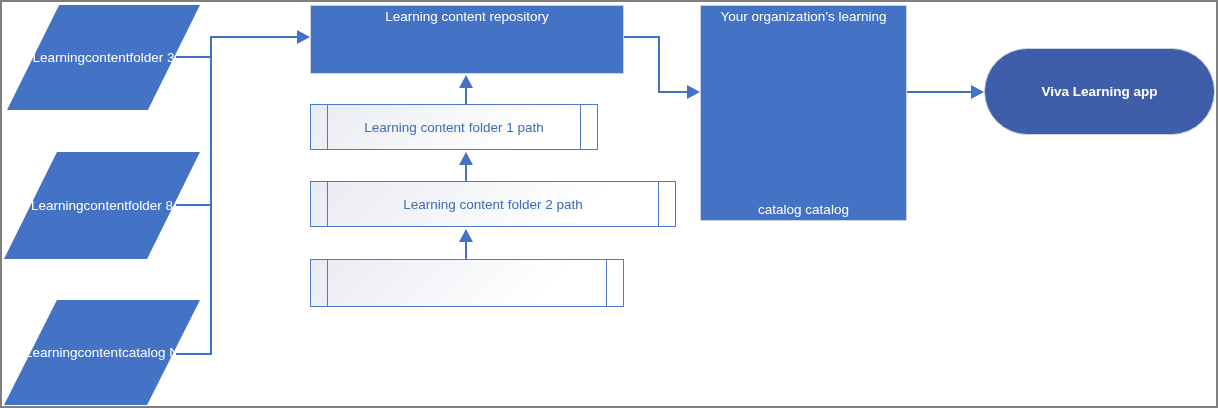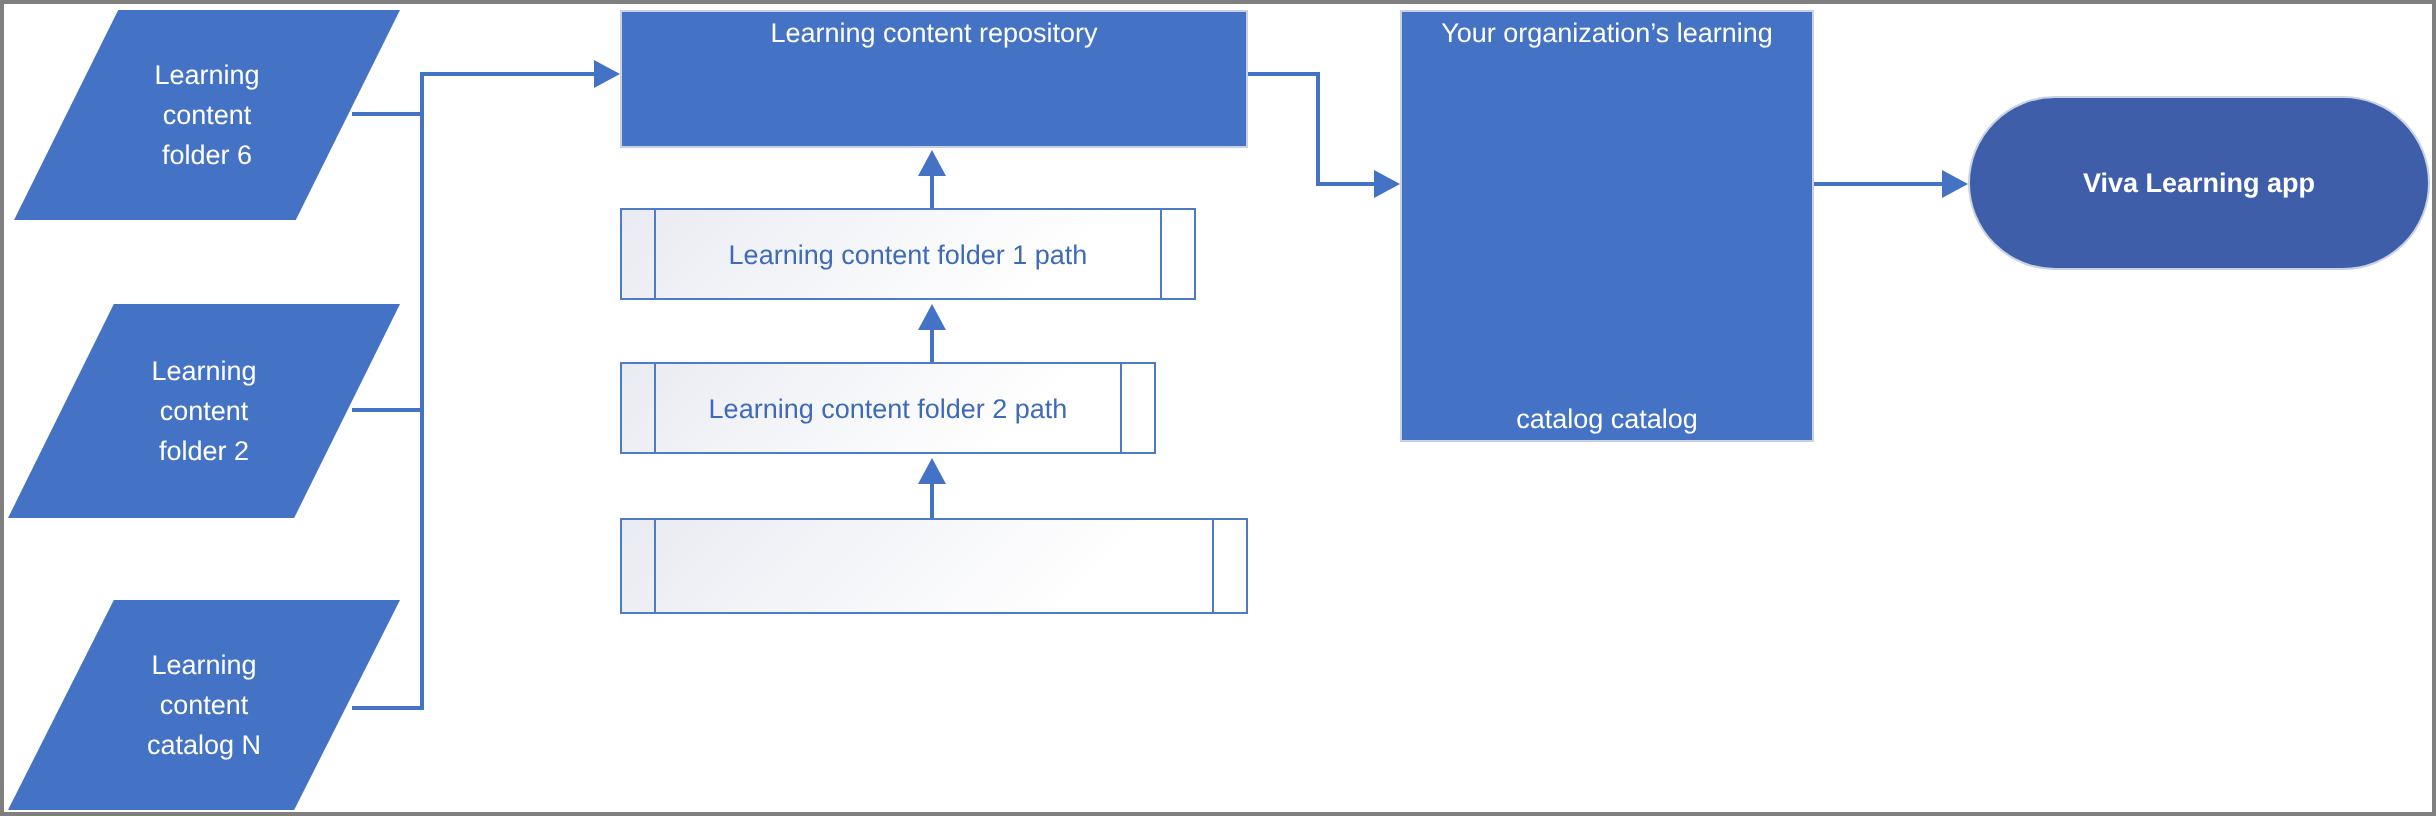--- a/index.html
+++ b/index.html
@@ -14,21 +14,21 @@
   }
   
   .node{position:absolute;box-sizing:border-box;}
   .para-fill{
     position:absolute;inset:0;
     background:var(--blue,#4472C4);
     clip-path:polygon(27% 0,100% 0,73% 100%,0 100%);
   }
   .para-label{
     position:absolute;inset:0;
-    display:flex;flex-direction:column;justify-content:center;align-items:center;
+    display:flex;flex-direction:row;justify-content:center;align-items:center;
     color:#fff;font-size:13.5px;line-height:20px;text-align:center;
   }
   .bluerect{
     background:var(--blue,#4472C4);
     border:1px solid var(--rectBorder,#c9d1e3);
     display:flex;flex-direction:column;justify-content:space-between;align-items:center;
     color:#fff;font-size:13.5px;line-height:21px;text-align:center;
   }
   .pill{
     background:var(--pillBlue,#3E5EA9);
@@ -65,30 +65,30 @@
 </head>
 <body>
 
 <div class="canvas">
 
   <div class="node" style="left:5px;top:3px;width:193px;height:105px">
     <div class="para-fill"></div>
     <div class="para-label">
       <div>Learning</div>
       <div>content</div>
-      <div>folder 6</div>
+      <div>folder 3</div>
     </div>
   </div>
 
   <div class="node" style="left:2px;top:150px;width:196px;height:107px">
     <div class="para-fill"></div>
     <div class="para-label">
       <div>Learning</div>
       <div>content</div>
-      <div>folder 2</div>
+      <div>folder 8</div>
     </div>
   </div>
 
   <div class="node" style="left:2px;top:298px;width:196px;height:105px">
     <div class="para-fill"></div>
     <div class="para-label">
       <div>Learning</div>
       <div>content</div>
       <div>catalog N</div>
     </div>
@@ -97,21 +97,21 @@
   <div class="node bluerect" style="left:308px;top:3px;width:314px;height:69px">
     <div>Learning content repository</div>
   </div>
 
   <div class="node pathbox" style="left:308px;top:102px;width:288px;height:46px">
     <div class="pp-bar left"></div>
     <div class="pp-bar right"></div>
     <span>Learning content folder 1 path</span>
   </div>
 
-  <div class="node pathbox" style="left:308px;top:179px;width:268px;height:46px">
+  <div class="node pathbox" style="left:308px;top:179px;width:366px;height:46px">
     <div class="pp-bar left"></div>
     <div class="pp-bar right"></div>
     <span>Learning content folder 2 path</span>
   </div>
 
   <div class="node pathbox" style="left:308px;top:257px;width:314px;height:48px">
     <div class="pp-bar left"></div>
     <div class="pp-bar right"></div>
   </div>
 

